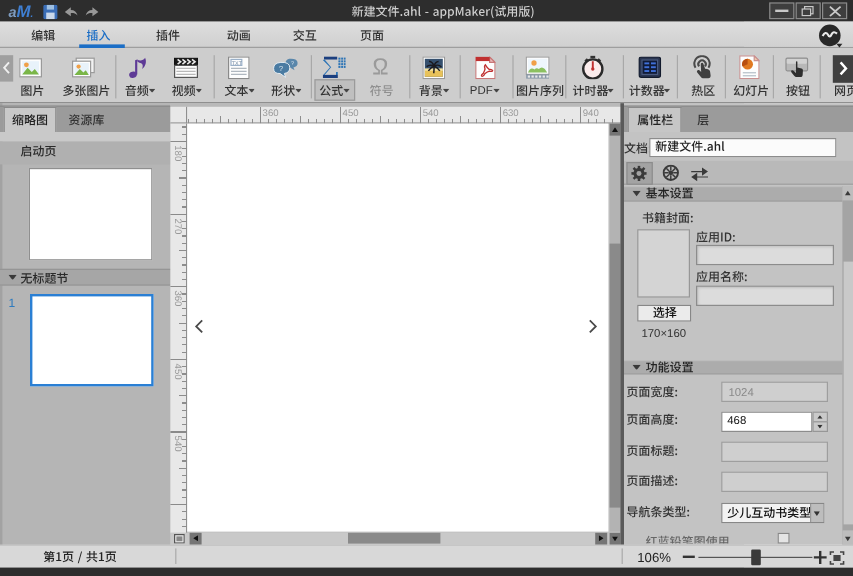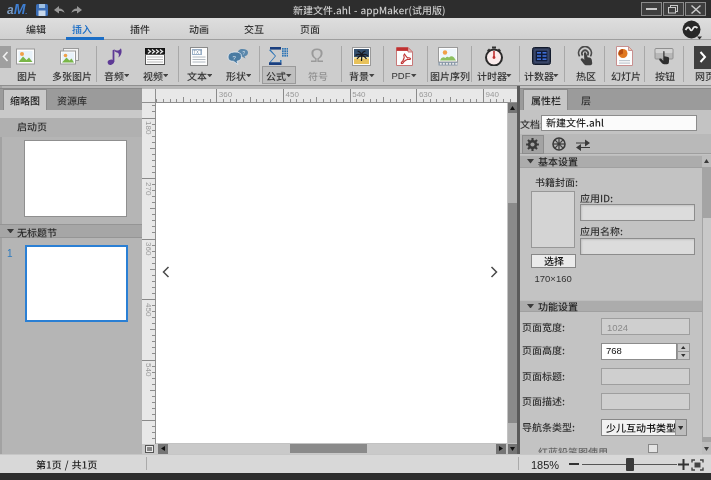--- a/index.html
+++ b/index.html
@@ -726,21 +726,21 @@
     <div style="position:absolute;left:521.5px;top:344.5px;"><svg width="38.68" height="11.25" style="overflow:visible" fill="#333">
         <g transform="translate(0,7.2) scale(0.01,-0.01)">
           <use href="#g9875" x="0"></use>
           <use href="#g9762" x="1000"></use>
           <use href="#g9ad8" x="2000"></use>
           <use href="#g5ea6" x="3000"></use>
           <use href="#g3a" x="4000"></use>
         </g>
       </svg></div>
     <div style="position:absolute;left:601px;top:343px;width:75.5px;height:16.5px;background:#fff;border:1px solid #8c8c8c"></div>
-    <div style="position:absolute;top:344.5px;font:400 9.5px 'Liberation Sans',sans-serif;color:#111;white-space:nowrap;left:606px;">768</div>
+    <div style="position:absolute;top:344.5px;font:400 9.5px 'Liberation Sans',sans-serif;color:#111;white-space:nowrap;left:606px;">468</div>
     <div style="position:absolute;left:676.5px;top:343px;width:13.5px;height:8.5px;background:#c9c9c9;border:1px solid #979797"></div>
     <div style="position:absolute;left:676.5px;top:351.25px;width:13.5px;height:8.5px;background:#c9c9c9;border:1px solid #979797"></div>
     <svg style="position:absolute;left:681px;top:346px;" width="4.5" height="3">
       <polygon points="0,3 4.5,3 2.25,0" fill="#333"></polygon>
     </svg>
     <svg style="position:absolute;left:681px;top:353.8px;" width="4.5" height="3">
       <polygon points="0,0 4.5,0 2.25,3" fill="#333"></polygon>
     </svg>
     <div style="position:absolute;left:521.5px;top:370.5px;"><svg width="38.68" height="11.25" style="overflow:visible" fill="#333">
         <g transform="translate(0,7.2) scale(0.01,-0.01)">
@@ -817,21 +817,21 @@
           <use href="#g31" x="1000"></use>
           <use href="#g9875" x="1570"></use>
           <use href="#g2f" x="2870"></use>
           <use href="#g5171" x="3560"></use>
           <use href="#g31" x="4560"></use>
           <use href="#g9875" x="5130"></use>
         </g>
       </svg></div>
     <div style="position:absolute;left:145.5px;top:457px;width:1px;height:13px;background:#aaa"></div>
     <div style="position:absolute;left:518px;top:457px;width:1px;height:13px;background:#aaa"></div>
-    <div style="position:absolute;top:459px;font:400 11px 'Liberation Sans',sans-serif;color:#222;white-space:nowrap;left:531px;">185%</div>
+    <div style="position:absolute;top:459px;font:400 11px 'Liberation Sans',sans-serif;color:#222;white-space:nowrap;left:531px;">106%</div>
     <div style="position:absolute;left:568.5px;top:463px;width:10px;height:2px;background:#333"></div>
     <div style="position:absolute;left:582px;top:463.5px;width:95px;height:1.5px;background:#555"></div>
     <div style="position:absolute;left:626px;top:457.5px;width:7.5px;height:13.5px;background:#3a3a3a;border-radius:1px"></div>
     <svg style="position:absolute;left:677.5px;top:458.5px;" width="11" height="11">
       <path d="M5.5 0 V11 M0 5.5 H11" stroke="#333" stroke-width="2"></path>
     </svg>
     <svg style="position:absolute;left:690.5px;top:458.5px;" width="13" height="12">
       <g fill="none" stroke="#444" stroke-width="1.4">
         <path d="M1 3.5 V1 H4"></path>
         <path d="M9 1 H12 V3.5"></path>

